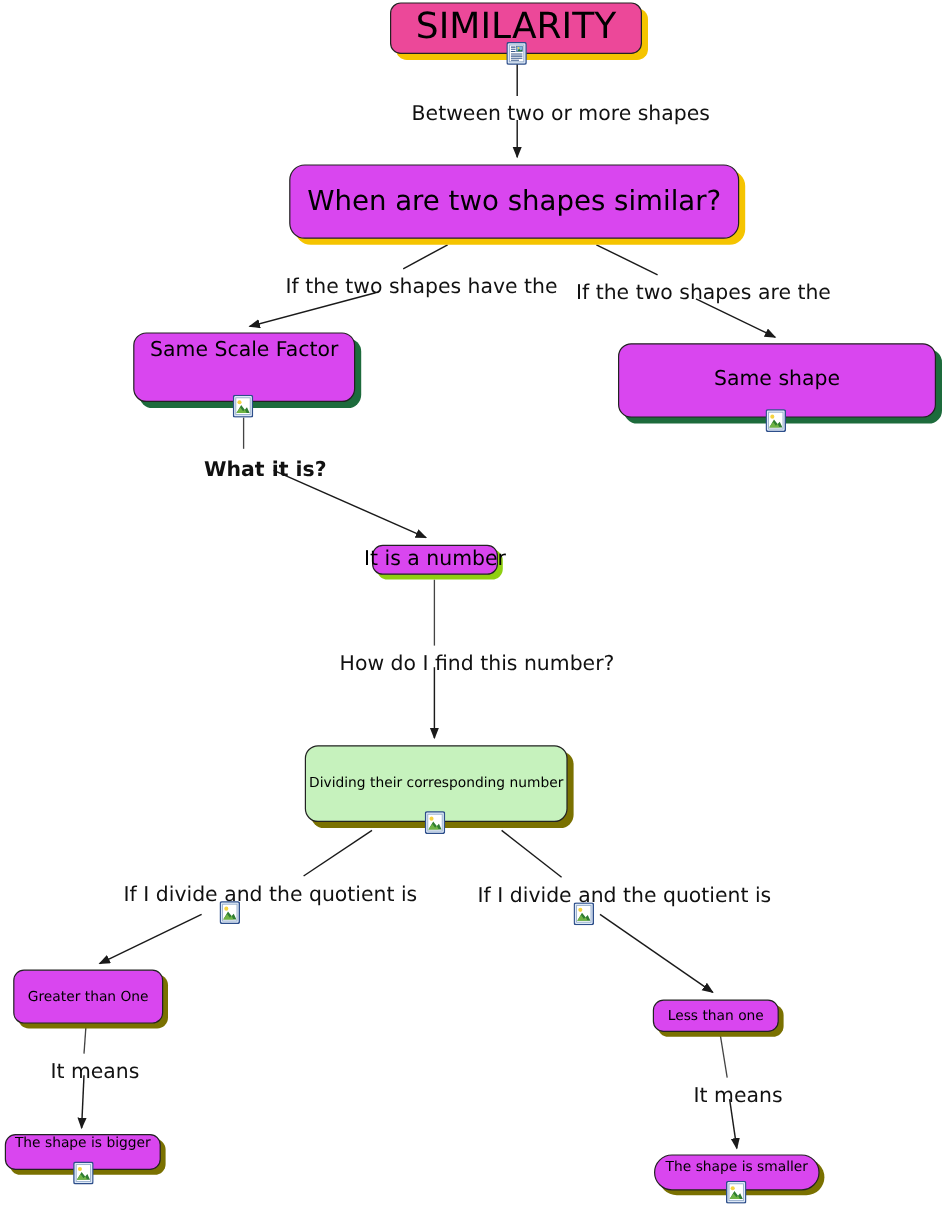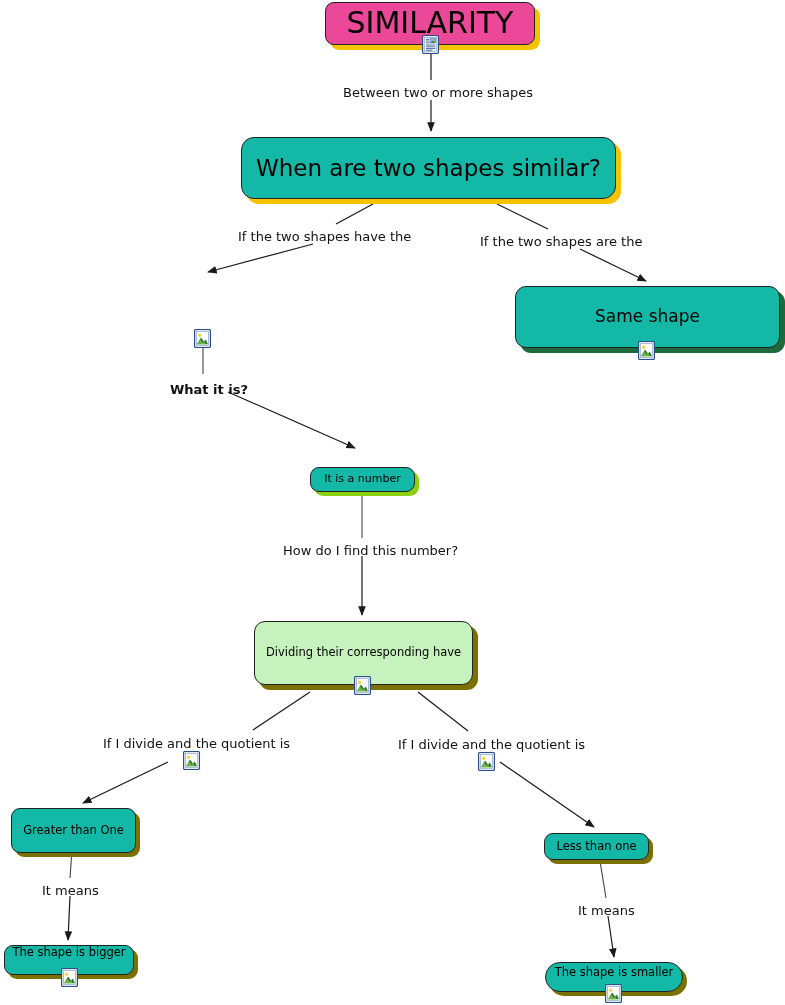--- a/index.html
+++ b/index.html
@@ -50,27 +50,27 @@
   }
 
   
   .sh-gold   { box-shadow: 5px 5px 0 0 #f5c400; }
   .sh-green  { box-shadow: 5px 5px 0 0 #1d6b3c; }
   .sh-lime   { box-shadow: 4px 4px 0 0 #8fcf12; }
   .sh-olive  { box-shadow: 5px 5px 0 0 #7a7100; }
   .sh-olive2 { box-shadow: 4px 4px 0 0 #7a7100; }
 
   .fill-lime  { background: #ec4899; }
-  .fill-blue  { background: #14b8a6; }
+  .fill-blue  { background: #d946ef; }
   .fill-green { background: #c6f2bd; }
 
   
   .edge-label {
     position: absolute;
-    font-size: 13px;
+    font-size: 17px;
     color: #111111;
     white-space: nowrap;
     background: transparent;
     z-index: 6;
   }
 
   
   .res-icon {
     position: absolute;
     width: 17px;
@@ -121,31 +121,34 @@
   </svg>
 
   <div class="node fill-lime sh-gold" style="left:325px; top:2px; width:210px; height:43px; font-size:30px; border-radius:9px;">
     <span class="label">SIMILARITY</span>
   </div>
 
   <div class="node fill-blue sh-gold" style="left:241px; top:137px; width:375px; height:62px; font-size:23px; border-radius:13px;">
     <span class="label">When are two shapes similar?</span>
   </div>
 
+  <div class="node fill-blue sh-green" style="left:111px; top:277px; width:185px; height:58px; font-size:17px; align-items:flex-start; padding-top:5px;">
+    <span class="label">Same Scale Factor</span>
+  </div>
 
   <div class="node fill-blue sh-green" style="left:515px; top:286px; width:265px; height:62px; font-size:17px;">
     <span class="label">Same shape</span>
   </div>
 
-  <div class="node fill-blue sh-lime" style="left:310px; top:454px; width:105px; height:25px; font-size:11px; border-radius:9px;margin-top:13px;">
+  <div class="node fill-blue sh-lime" style="left:310px; top:454px; width:105px; height:25px; font-size:17px; border-radius:9px;">
     <span class="label">It is a number</span>
   </div>
 
   <div class="node fill-green sh-olive" style="left:254px; top:621px; width:219px; height:64px; font-size:11.5px;">
-    <span class="label">Dividing their corresponding have</span>
+    <span class="label">Dividing their corresponding number</span>
   </div>
 
   <div class="node fill-blue sh-olive2" style="left:11px; top:808px; width:125px; height:45px; font-size:11.5px; border-radius:9px;">
     <span class="label">Greater than One</span>
   </div>
 
   <div class="node fill-blue sh-olive2" style="left:544px; top:833px; width:105px; height:27px; font-size:11.5px; border-radius:9px;">
     <span class="label">Less than one</span>
   </div>
 

